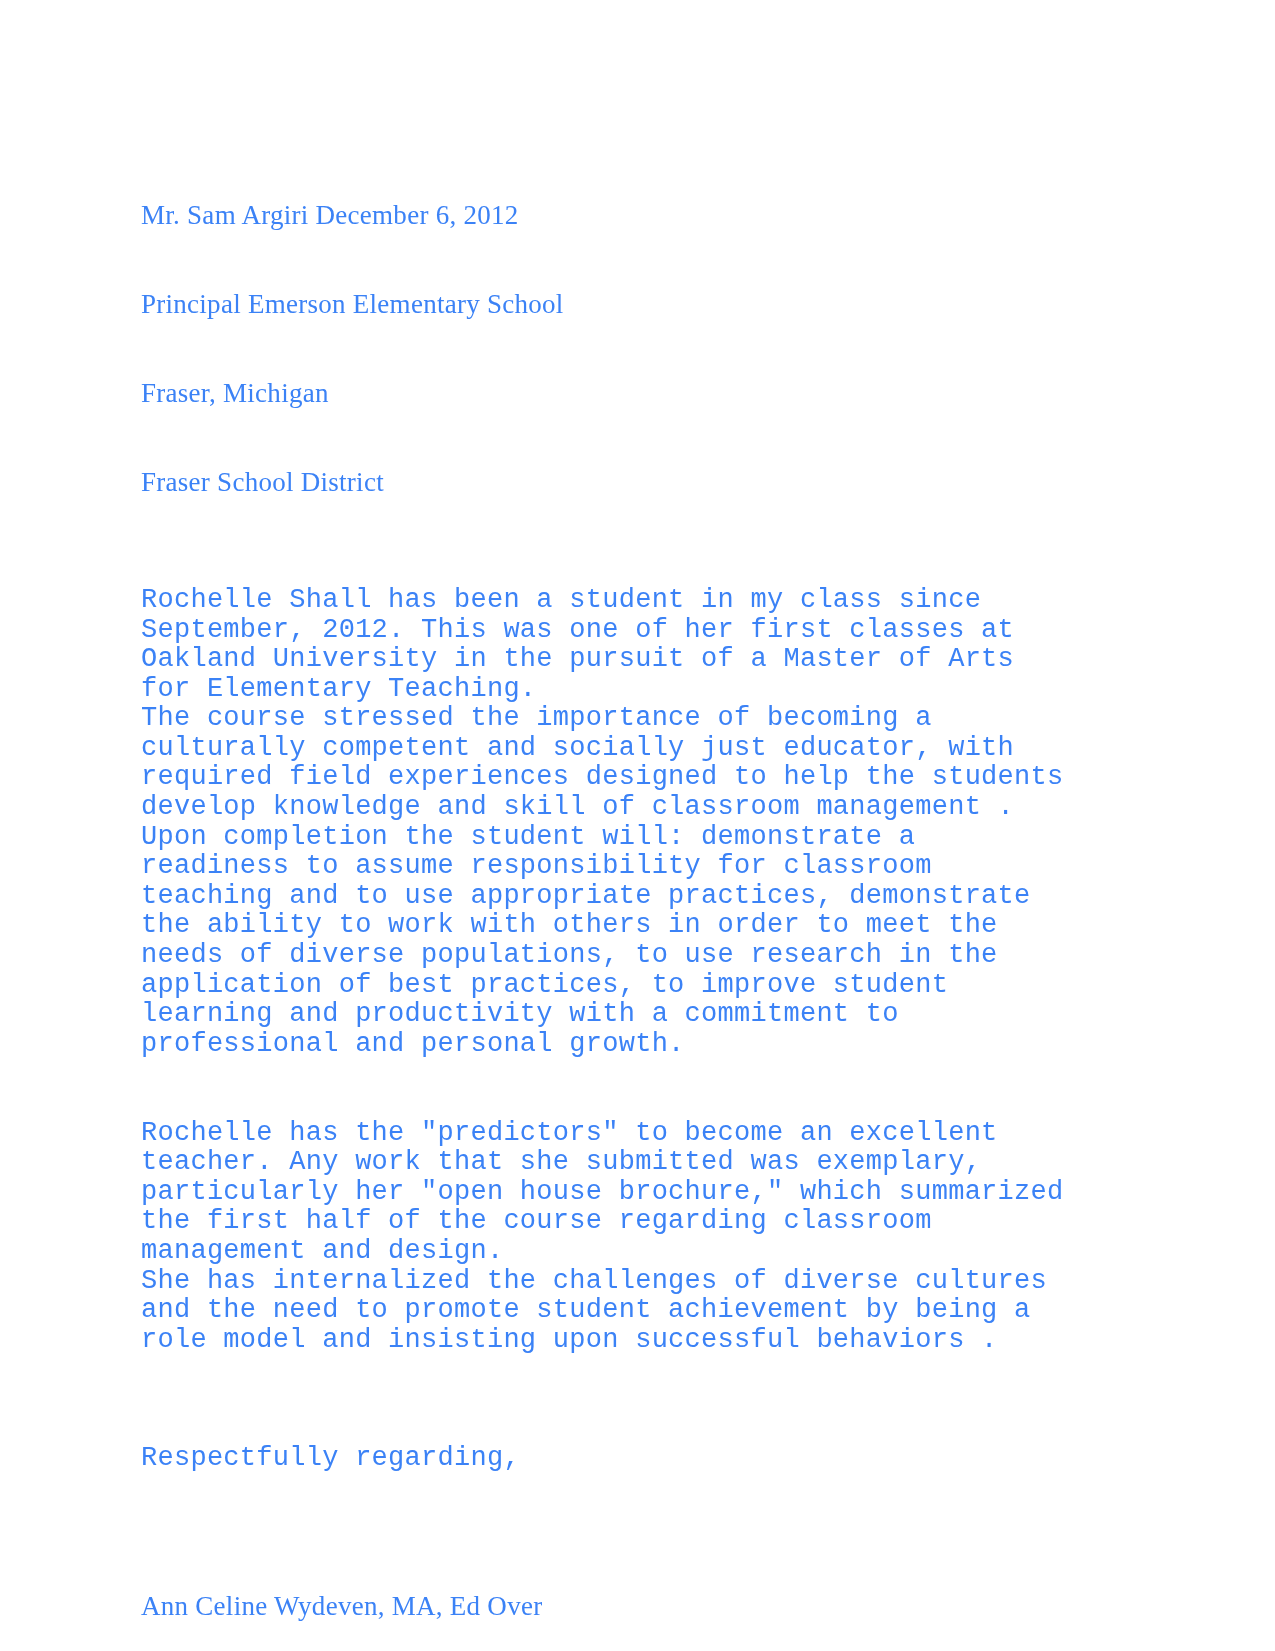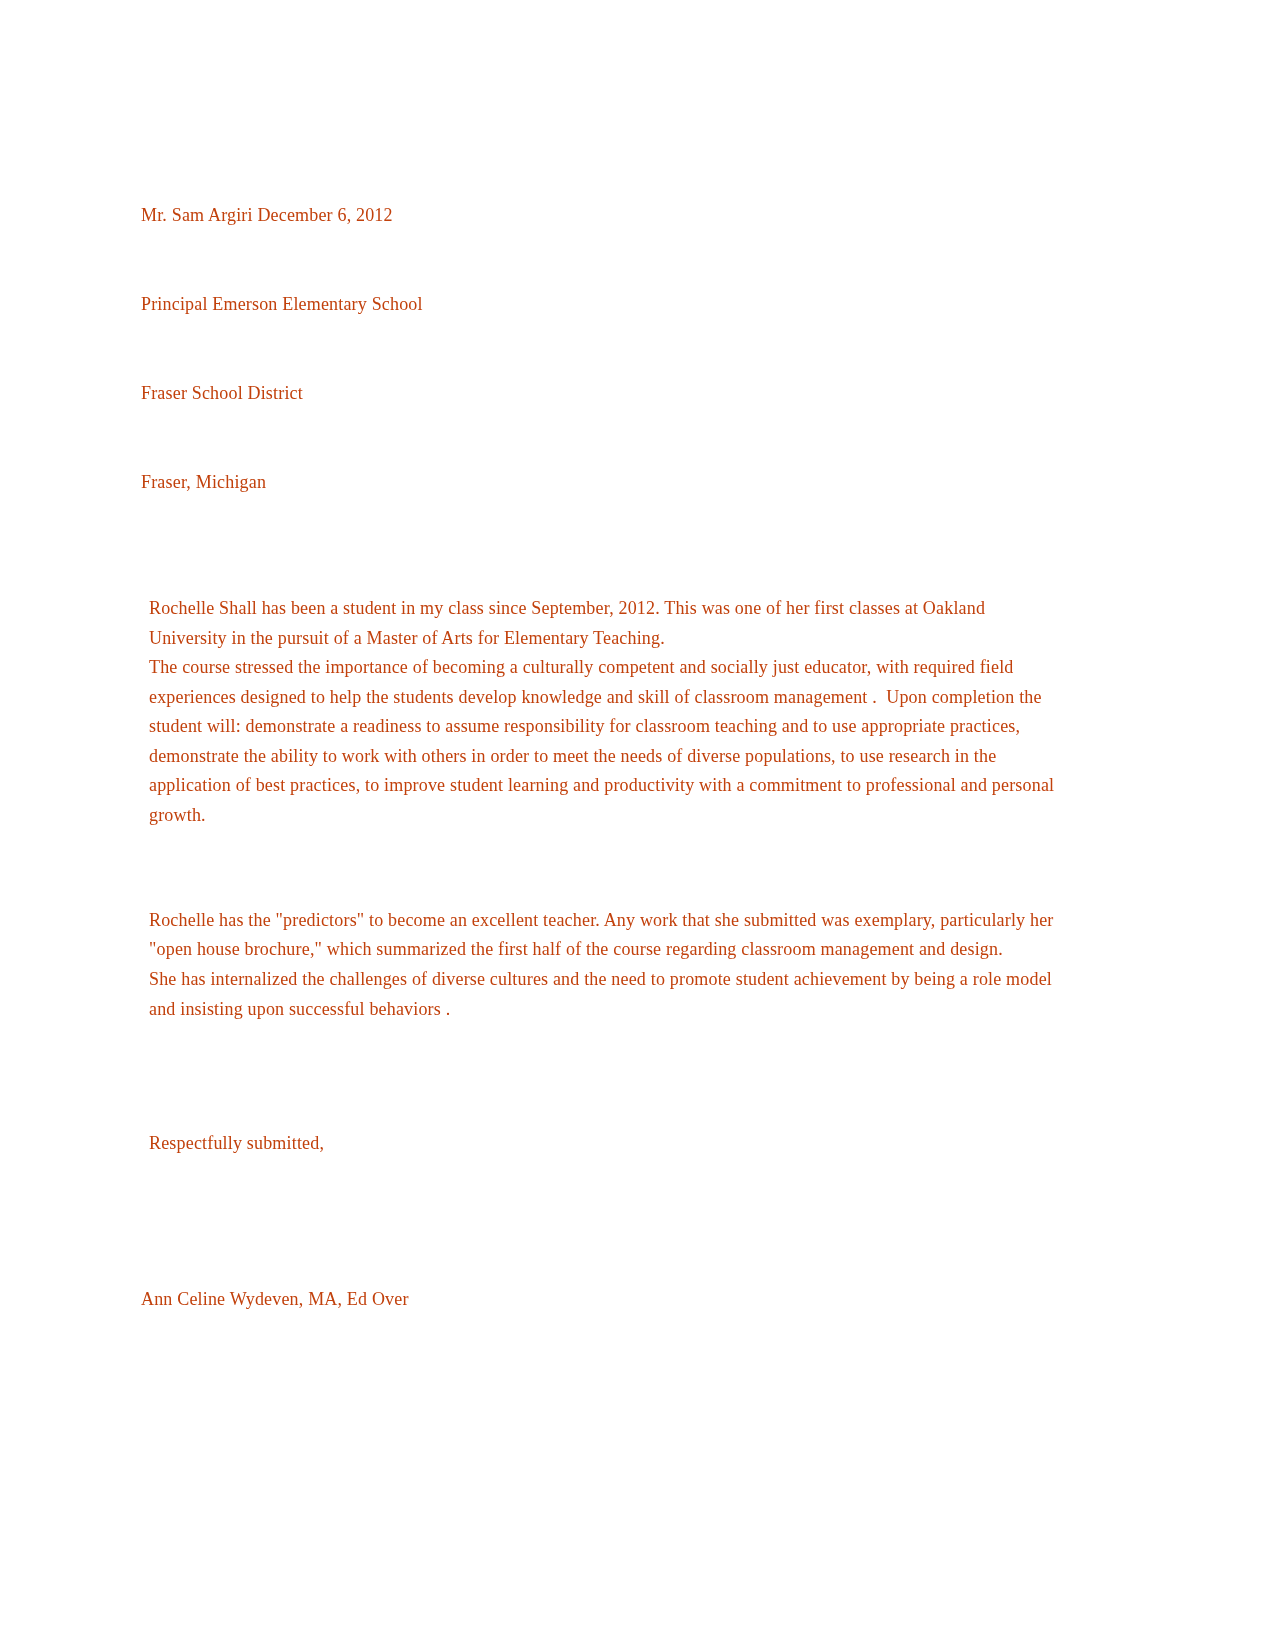--- a/index.html
+++ b/index.html
@@ -21,51 +21,52 @@
     box-sizing: border-box;
     overflow: hidden;
   }
   .letter {
     position: absolute;
     left: 141px;
     top: 142px;
     width: 925px;
   }
   .block {
-    font-size: 18px;
+    font-size: 27px;
     line-height: 29.6px;
-    color: #c2410c;
+    color: #3b82f6;
     letter-spacing: 0.01em;
     white-space: pre-wrap;
   }
   .gap {
     height: 29.6px;
   }
   .addressee .line,
   .signature .line {
     display: block;
   }
   .body-par {
-    margin: 8px;
+    margin: 0;
+    font-family: Liberation Mono, monospace;
   }
   .sig-gap {
     height: 59px;
   }
 </style>
 </head>
 <body>
 
 <div class="page">
   <div class="letter">
 
     <div class="block addressee">
       <span class="line">Mr. Sam Argiri December 6, 2012</span>
       <span class="line">Principal Emerson Elementary School</span>
+      <span class="line">Fraser, Michigan</span>
       <span class="line">Fraser School District</span>
-      <span class="line">Fraser, Michigan</span>
     </div>
 
     <div class="gap"></div>
 
     <p class="block body-par">Rochelle Shall has been a student in my class since September, 2012. This was one of her first classes at Oakland University in the pursuit of a Master of Arts for Elementary Teaching.
 The course stressed the importance of becoming a culturally competent and socially just educator, with required field experiences designed to help the students develop knowledge and skill of classroom management .  Upon completion the student will: demonstrate a readiness to assume responsibility for classroom teaching and to use appropriate practices, demonstrate the ability to work with others in order to meet the needs of diverse populations, to use research in the application of best practices, to improve student learning and productivity with a commitment to professional and personal growth.</p>
 
     <div class="gap"></div>
 
 
@@ -75,21 +76,21 @@
 She has internalized the challenges of diverse cultures and the need to promote student achievement by being a role model and insisting upon successful behaviors .</p>
 
     <div class="gap"></div>
 
 
     <div class="gap"></div>
 
 
     <div class="gap"></div>
 
-    <p class="block body-par">Respectfully submitted,</p>
+    <p class="block body-par">Respectfully regarding,</p>
 
     <div class="sig-gap"></div>
 
     <div class="block signature">
       <span class="line">Ann Celine Wydeven, MA, Ed Over</span>
       
       
       
     </div>
 

